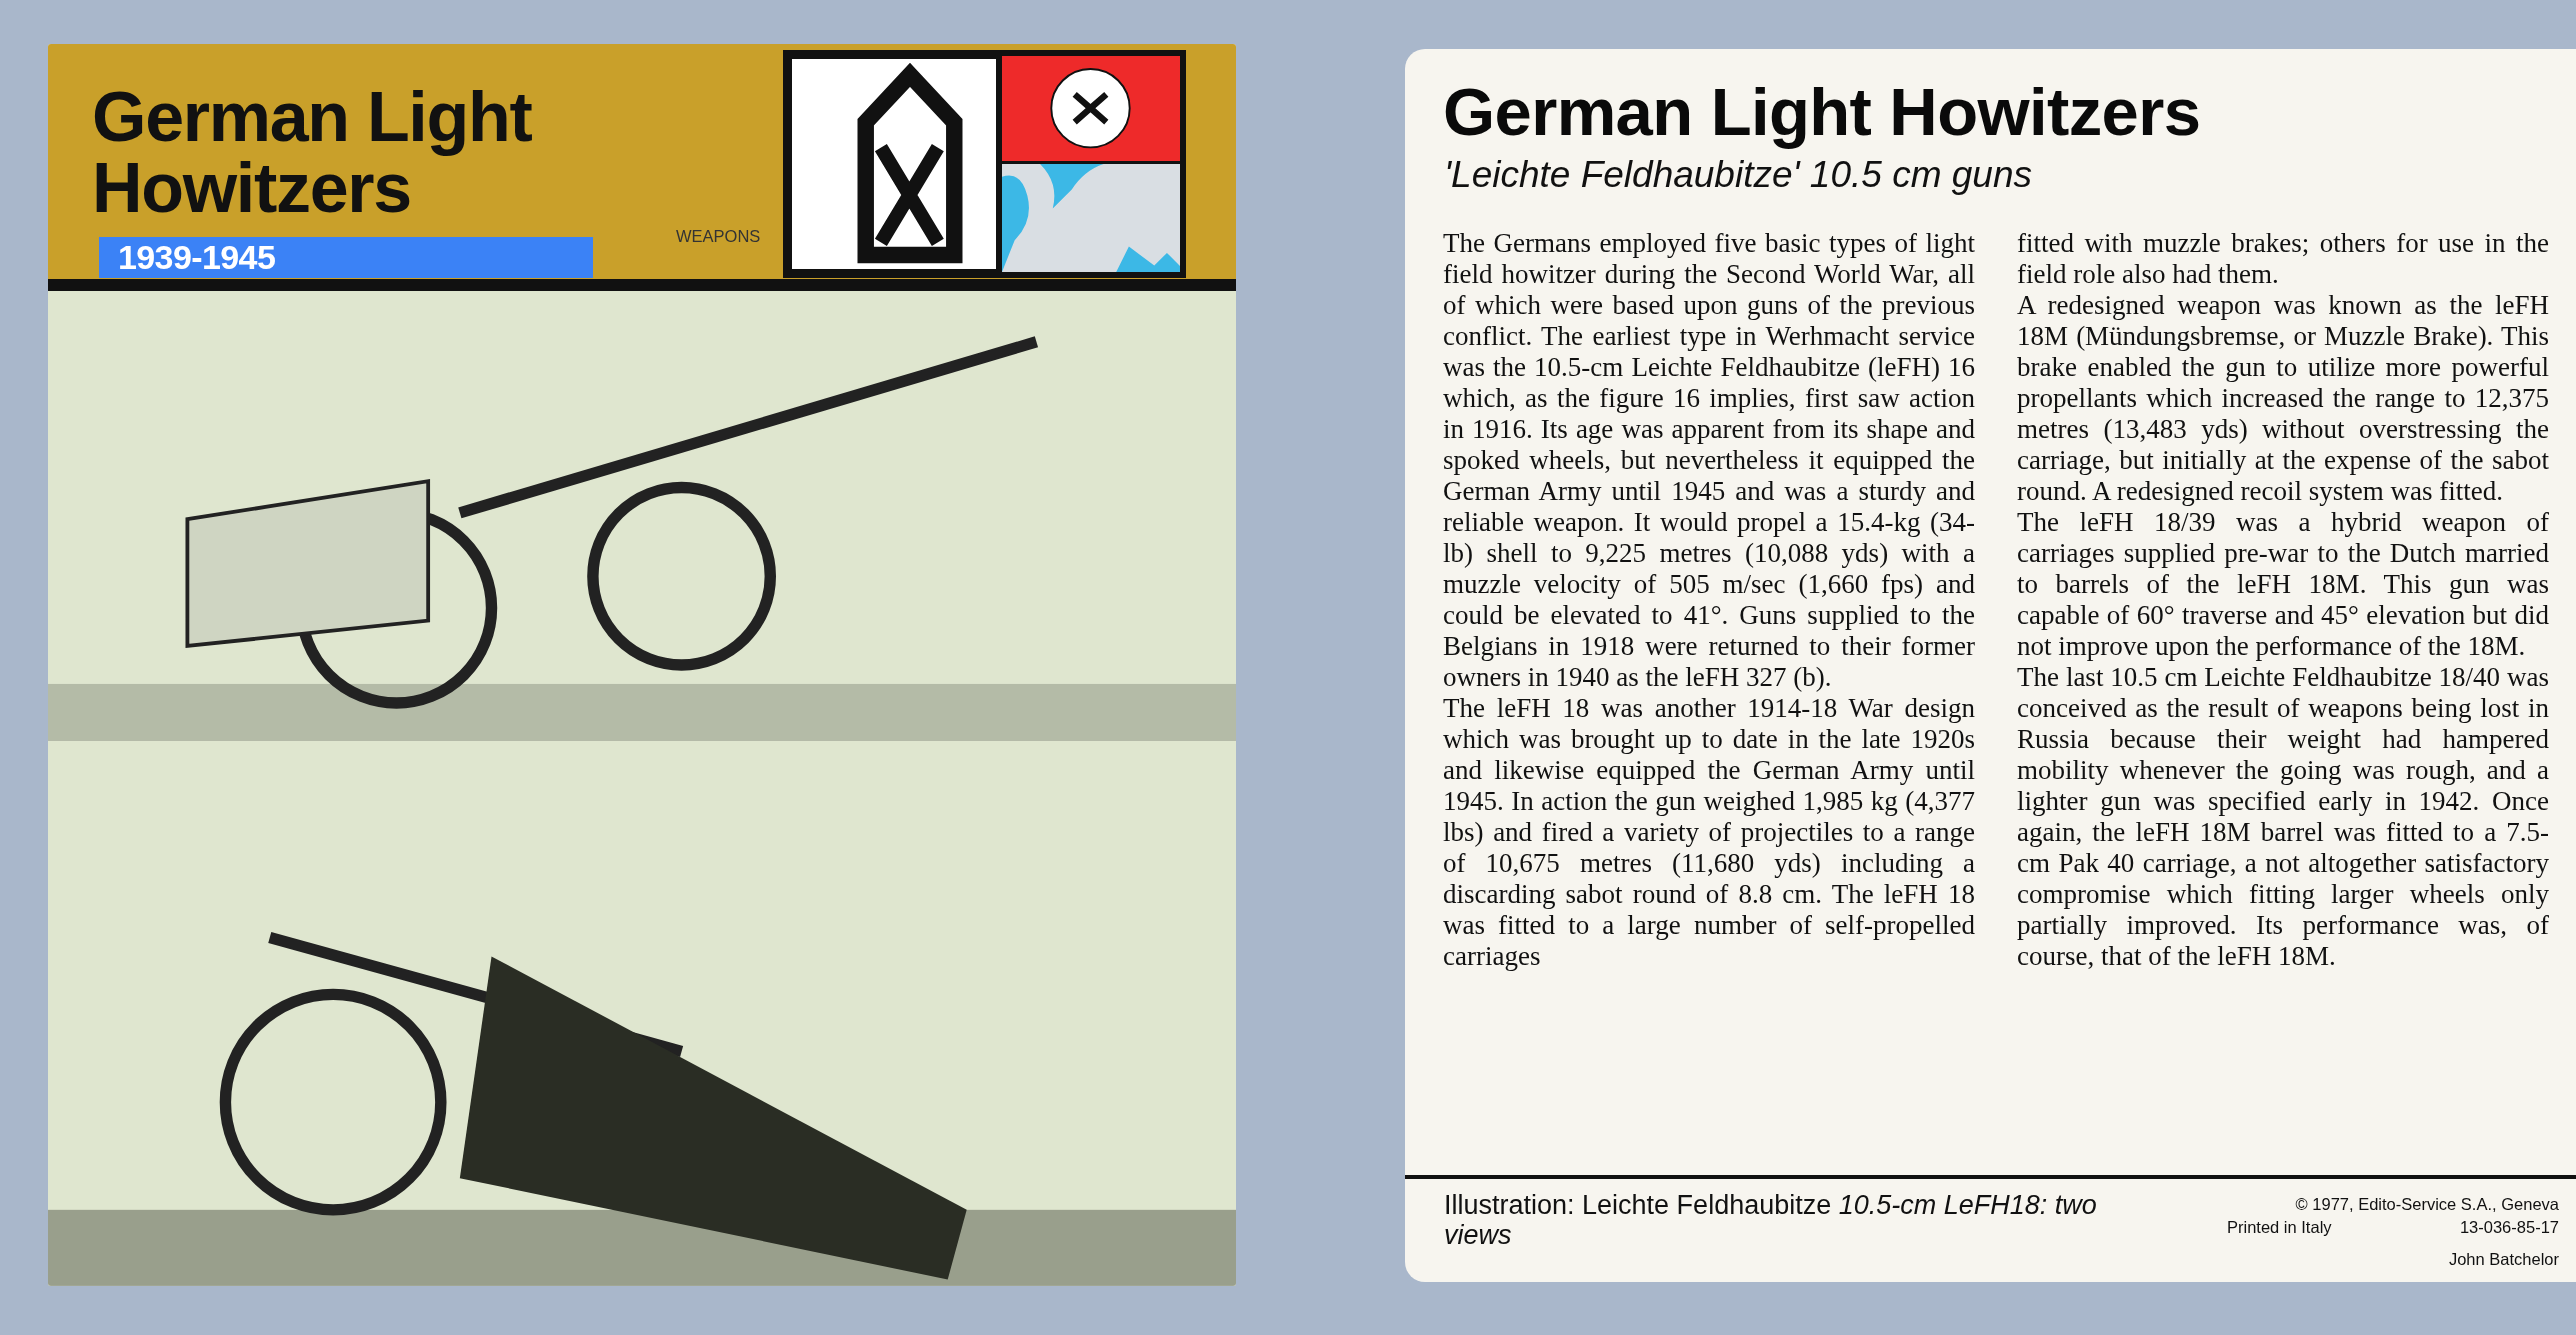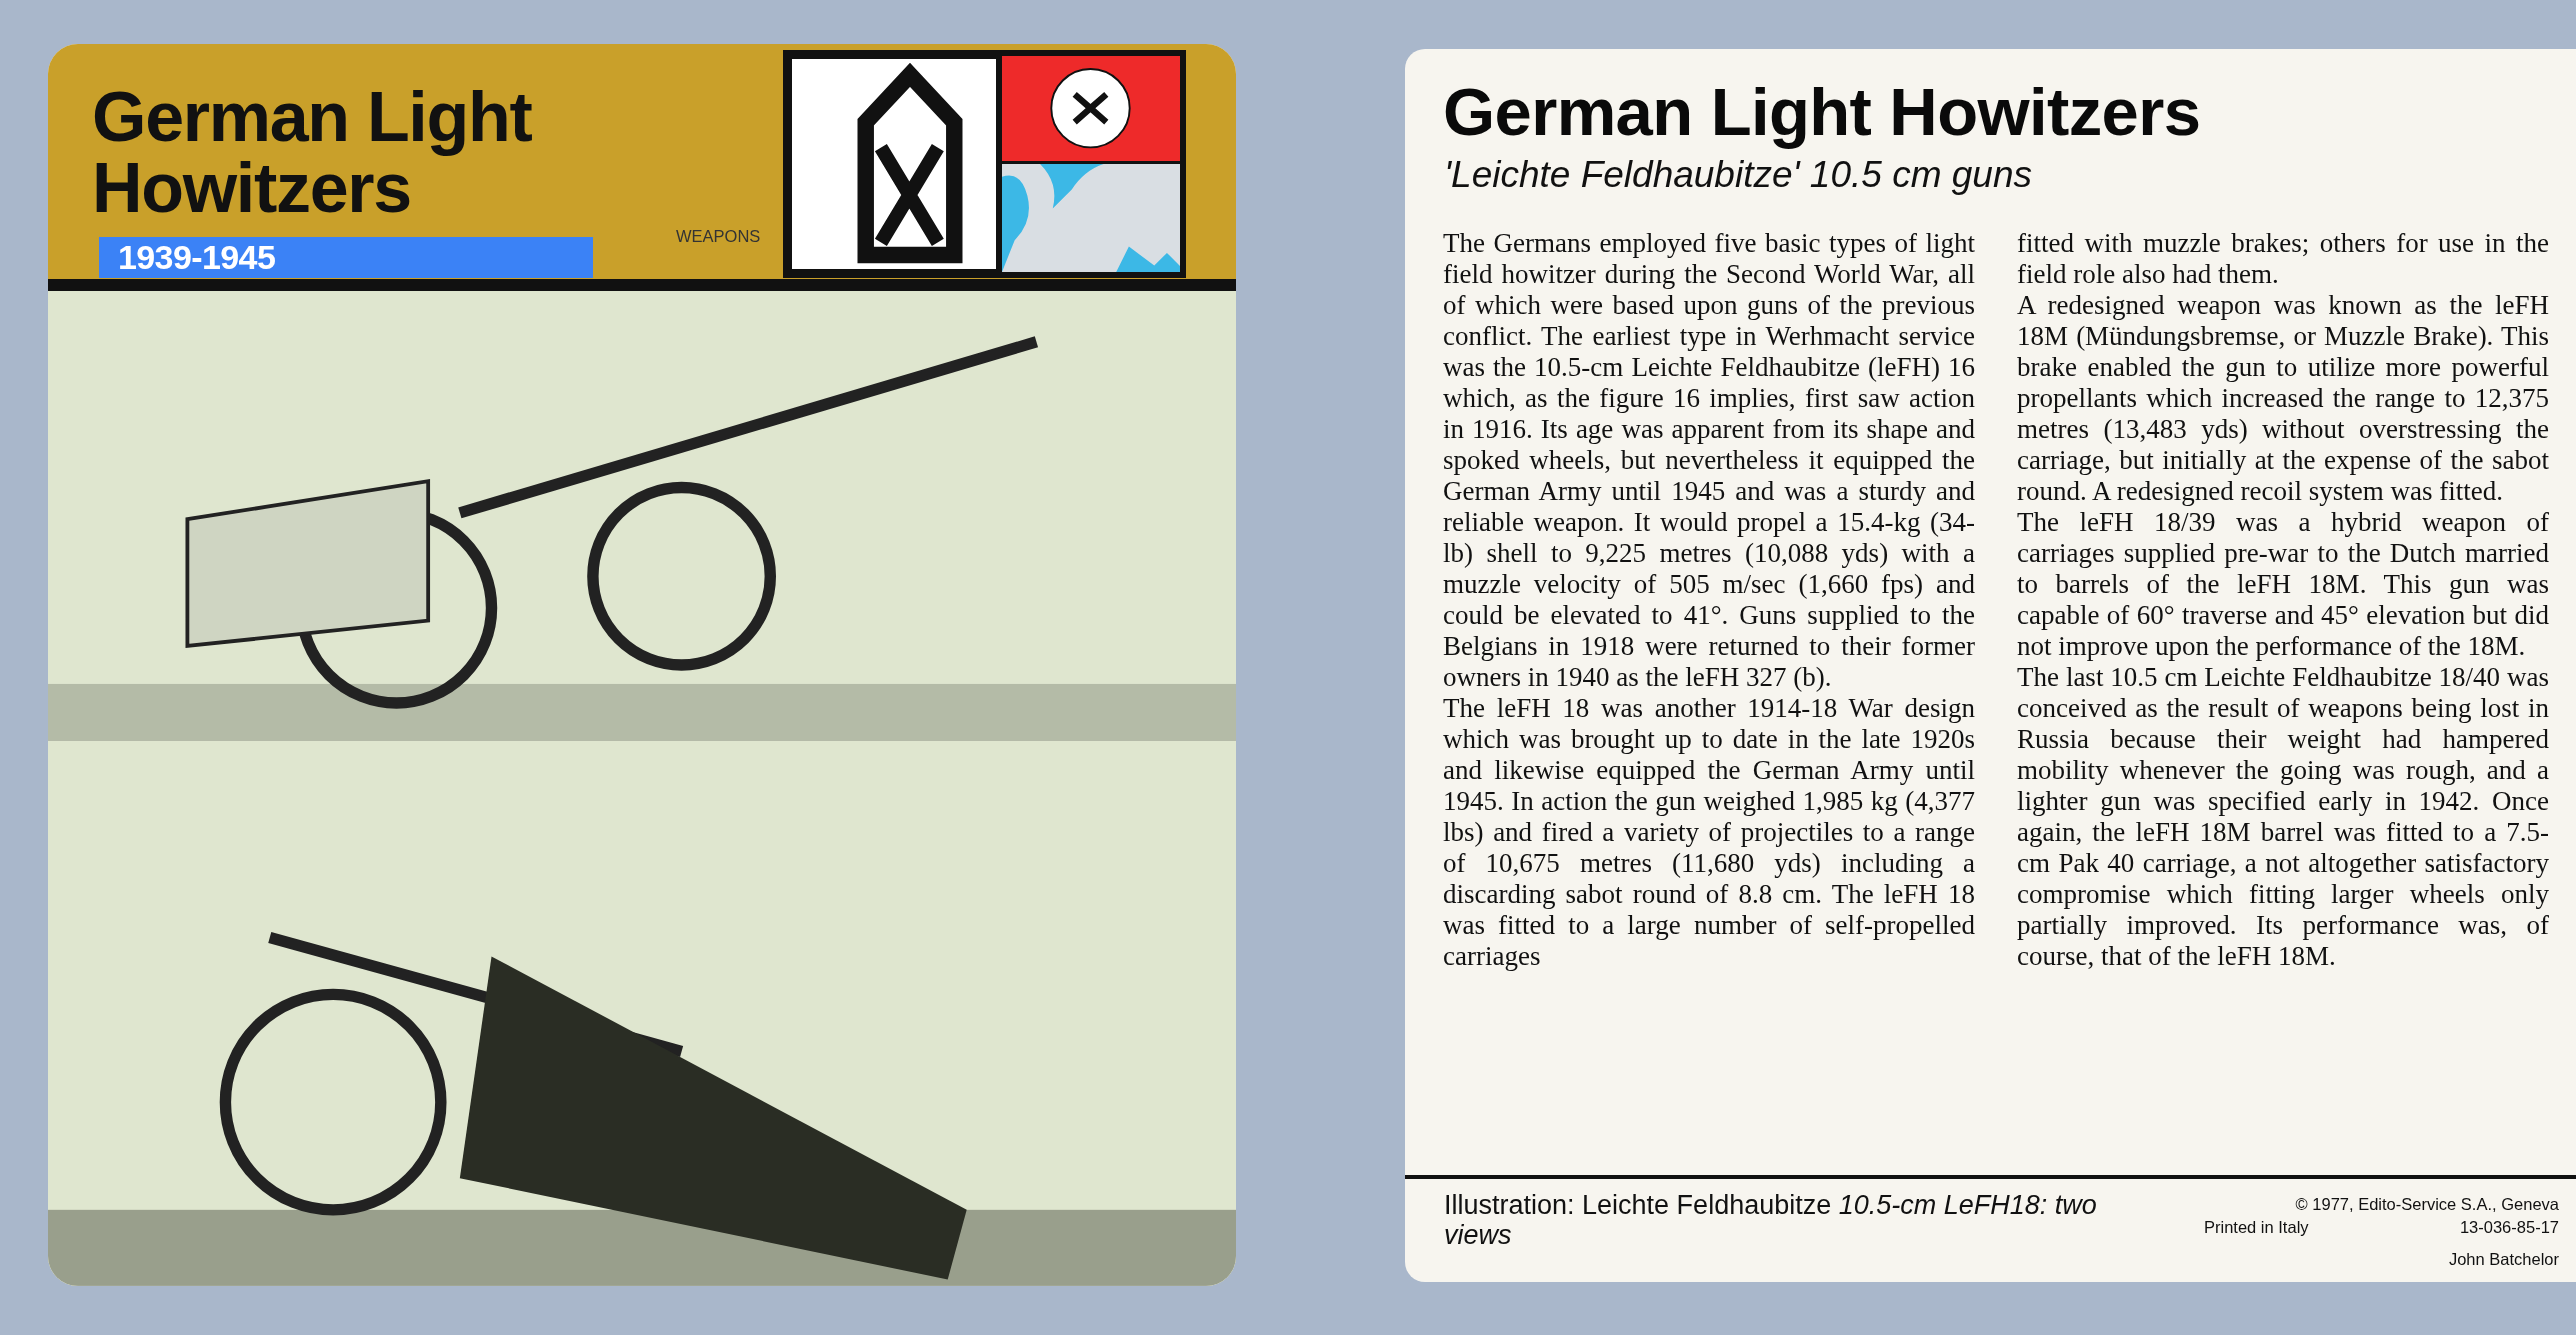--- a/index.html
+++ b/index.html
@@ -1,38 +1,38 @@
 <!DOCTYPE html>
 <html style="font-size:10px"><head>
 <meta charset="utf-8">
 <style>
   html,body{margin:0;padding:0;}
   body{width:2576px;height:1336px;background:#a9b7cb;position:relative;overflow:hidden;font-family:"Liberation Sans",sans-serif;}
-  .card{position:absolute;border-radius:30px;overflow:hidden;}
+  .card{position:absolute;border-radius:3px;overflow:hidden;}
   #left-card{left:48px;top:44px;width:1188px;height:1242px;background:#f4f1e6;}
   #right-card{left:1405px;top:49px;width:1192px;height:1233px;background:#f7f5ef;border-radius:20px;}
   .hdr{position:absolute;left:0;top:0;width:1192px;height:235px;background:#c9a02a;}
   .hdr-title{position:absolute;left:44px;top:38px;font-weight:bold;font-size:70px;line-height:71px;color:#111;letter-spacing:-1.3px;}
   .years{position:absolute;left:51px;top:193px;width:494px;height:41px;background:#3b82f6;color:#fff;font-weight:bold;font-size:34px;line-height:41px;padding-left:19px;box-sizing:border-box;letter-spacing:-0.6px;}
   .weapons{position:absolute;left:628px;top:183px;font-size:16.5px;color:#333;}
   .emblem{position:absolute;left:735px;top:6.3px;width:254px;height:228px;background:#fff;border:9px solid #111;box-sizing:border-box;}
   .flag{position:absolute;left:948px;top:6.3px;width:190px;height:117px;background:#ee2a2a;border:6.3px solid #111;box-sizing:border-box;}
   .map{position:absolute;left:948px;top:120px;width:190px;height:114px;background:#d9dee3;border:6.3px solid #111;border-top:none;box-sizing:border-box;overflow:hidden;}
   .hbar{position:absolute;left:0;top:235px;width:1192px;height:12.7px;background:#111;}
   .photo{position:absolute;left:0;top:247px;width:1188px;height:995px;background:#dfe6cf;overflow:hidden;}
   .rtitle{position:absolute;left:38px;top:24px;font-weight:bold;font-size:67px;color:#0a0a0a;letter-spacing:-0.6px;}
   .rsub{position:absolute;left:39px;top:105px;font-style:italic;font-size:37px;color:#111;}
   .col{position:absolute;top:179px;width:532px;font-family:"Liberation Serif",serif;font-size:27px;line-height:31px;color:#111;text-align:justify;}
   .col p{margin:0;}
   #col1{left:38px;}
   #col2{left:612px;}
   .rule{position:absolute;left:0;top:1126px;width:1192px;height:3.8px;background:#111;}
   .illus{position:absolute;left:39px;top:1141px;width:697px;font-size:27px;line-height:30px;color:#111;}
   .copy{position:absolute;right:38px;top:1144px;width:355px;font-size:16.5px;line-height:23px;color:#111;text-align:right;}
-  .copy .row{display:flex;justify-content:space-between;}
+  .copy .row{display:flex;justify-content:space-between;margin-left:23px;}
 </style>
 </head>
 <body>
 
 <div id="left-card" class="card">
   <div class="hdr">
     <div class="hdr-title">
       <div>German Light</div>
       <div>Howitzers</div>
     </div>

